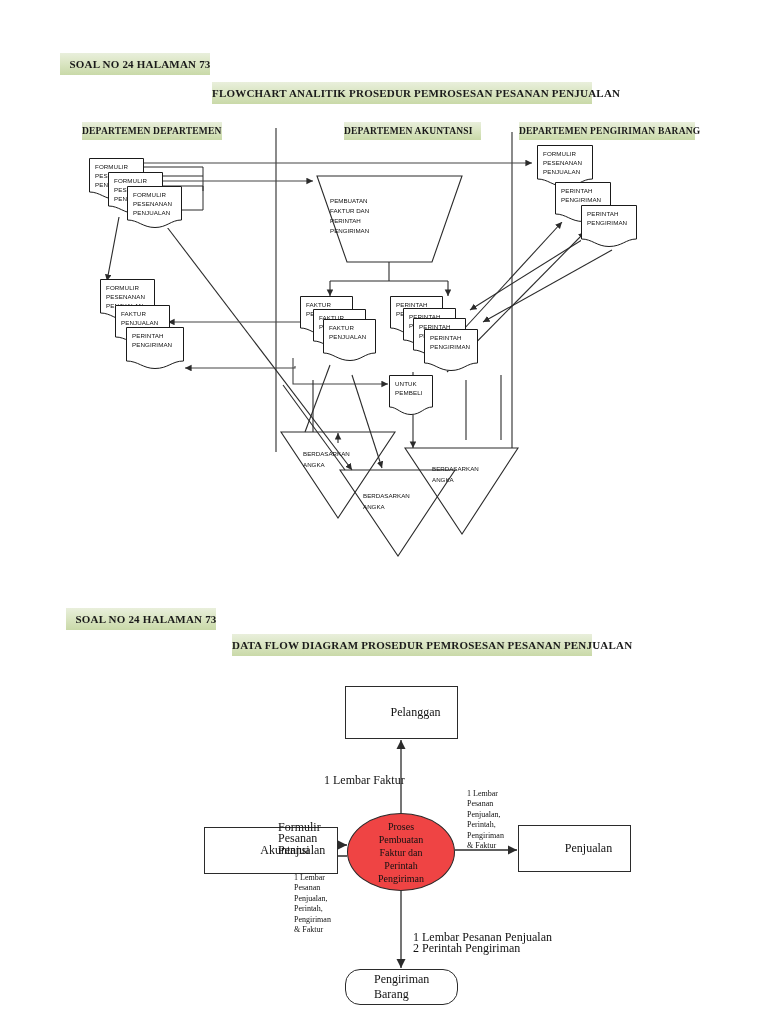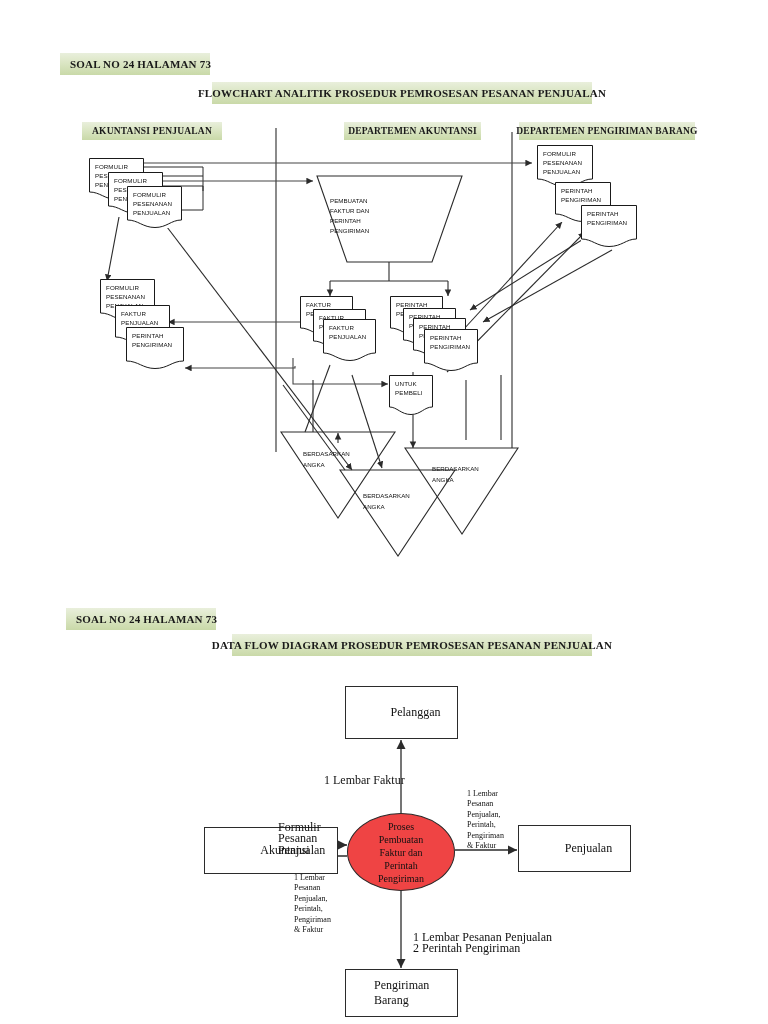--- a/index.html
+++ b/index.html
@@ -21,30 +21,29 @@
     height: 1024px;
   }
   
   .banner {
     position: absolute;
     background: linear-gradient(to bottom, #e9efdc 0%, #dbe6c4 45%, #c9d9a8 100%);
     border: none;
     box-sizing: border-box;
     display: flex;
     align-items: center;
-    justify-content: center;
     font-family: "Liberation Serif", serif;
     color: #1a1a1a;
     letter-spacing: 0.2px;
     white-space: nowrap;
   }
   .banner.soal {
     font-weight: bold;
     font-size: 11px;
-    justify-content: flex-start;
+    justify-content: center;
     padding-left: 10px;
   }
   .banner.title {
     font-size: 11px;
     font-weight: bold;
   }
   .banner.dept {
     font-size: 9.5px;
     font-weight: bold;
   }
@@ -127,21 +126,21 @@
 
   <div class="banner soal" style="left:60px; top:53px; width:150px; height:22px;">
     <span>SOAL NO 24 HALAMAN 73</span>
   </div>
 
   <div class="banner title" style="left:212px; top:82px; width:380px; height:22px;">
     <span>FLOWCHART ANALITIK PROSEDUR PEMROSESAN PESANAN PENJUALAN</span>
   </div>
 
   <div class="banner dept" style="left:82px; top:122px; width:140px; height:18px;">
-    <span>AKUNTANSI PENJUALAN</span>
+    <span>DEPARTEMEN DEPARTEMEN</span>
   </div>
   <div class="banner dept" style="left:344px; top:122px; width:137px; height:18px;">
     <span>DEPARTEMEN AKUNTANSI</span>
   </div>
   <div class="banner dept" style="left:519px; top:122px; width:176px; height:18px;font-family:Liberation Serif, serif;">
     <span>DEPARTEMEN PENGIRIMAN BARANG</span>
   </div>
 
   <svg class="vec" viewBox="0 0 768 1024">
     <defs>
@@ -381,21 +380,21 @@
 
   <div class="dfd-box" style="left:345px; top:686px; width:113px; height:53px;">
     <span>Pelanggan</span>
   </div>
   <div class="dfd-box" style="left:172px; top:827px; width:134px; height:47px;margin-left:32px;">
     <span>Akuntansi</span>
   </div>
   <div class="dfd-box" style="left:518px; top:825px; width:113px; height:47px;">
     <span>Penjualan</span>
   </div>
-  <div class="dfd-box" style="left:345px; top:969px; width:113px; height:48px;">
+  <div class="dfd-box" style="left:345px; top:969px; width:113px; height:36px;border-radius:15px;">
     <span>Pengiriman Barang</span>
   </div>
 
   <div class="dfd-circle" style="left:347px; top:813px; width:108px; height:78px;">
     <span style="white-space:pre-line;">Proses
 Pembuatan
 Faktur dan
 Perintah
 Pengiriman</span>
   </div>

